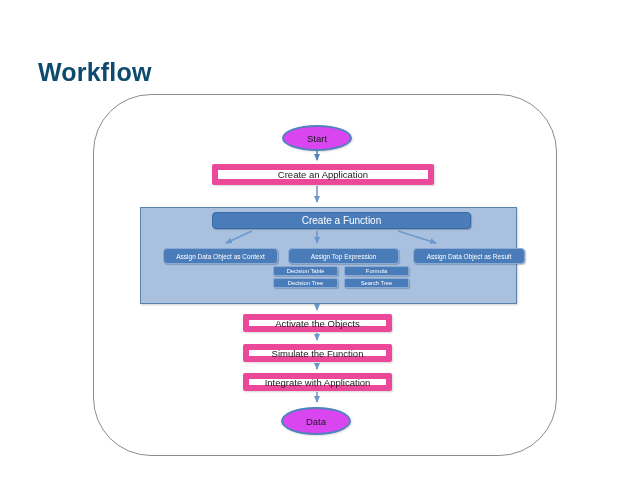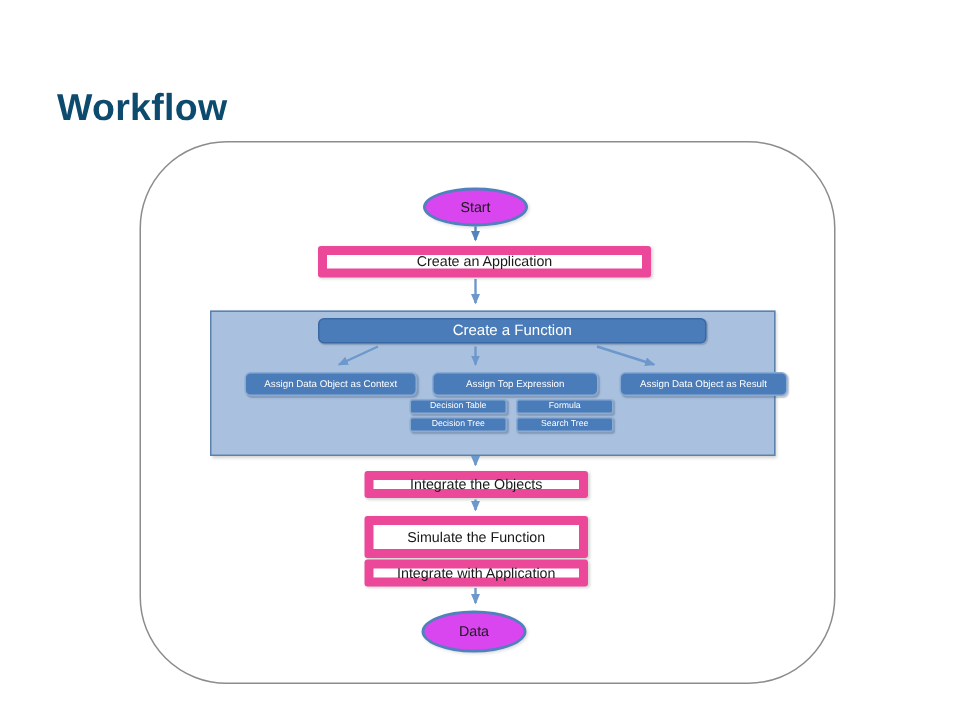--- a/index.html
+++ b/index.html
@@ -30,21 +30,21 @@
     font-size:9.5px;box-shadow:1px 1px 2px rgba(120,120,120,0.25);
   }
   .start-node{left:282px;top:125px;width:70px;height:26px;}
   .stop-node{left:281px;top:407px;width:70px;height:28px;}
   .white-box{
     background:#ffffff;border:6px solid #ec4899;border-radius:2px;
     font-size:9.5px;box-shadow:1px 1px 2px rgba(120,120,120,0.3);
   }
   .create-application{left:212px;top:164px;width:222px;height:21px;}
   .activate-objects{left:243px;top:314px;width:149px;height:18px;}
-  .simulate-function{left:243px;top:344px;width:149px;height:28px;}
+  .simulate-function{left:243px;top:344px;width:149px;height:18px;}
   .integrate-application{left:243px;top:373px;width:149px;height:18px;}
   .group-box{
     position:absolute;left:140px;top:207px;width:377px;height:97px;
     background:#a9c1df;border:1px solid #5b82ad;box-sizing:border-box;
     box-shadow:1px 1px 2px rgba(100,100,100,0.3);
   }
   .blue-node{
     background:#4a7cba;color:#ffffff;border:1px solid #8aabd3;
     border-radius:4px;box-shadow:1px 1px 1px rgba(60,80,110,0.35);margin-left:16px;
   }
@@ -101,17 +101,17 @@
 
 <div class="node blue-node assign-box assign-context">Assign Data Object as Context</div>
 <div class="node blue-node assign-box assign-top-expression">Assign Top Expression</div>
 <div class="node blue-node assign-box assign-result">Assign Data Object as Result</div>
 
 <div class="node blue-node expr-box expr-0">Decision Table</div>
 <div class="node blue-node expr-box expr-1">Formula</div>
 <div class="node blue-node expr-box expr-2">Decision Tree</div>
 <div class="node blue-node expr-box expr-3">Search Tree</div>
 
-<div class="node white-box activate-objects">Integrate the Objects</div>
+<div class="node white-box activate-objects">Activate the Objects</div>
 <div class="node white-box simulate-function">Simulate the Function</div>
 <div class="node white-box integrate-application">Integrate with Application</div>
 
 <div class="node ellipse stop-node">Data</div>
 
 </body></html>

